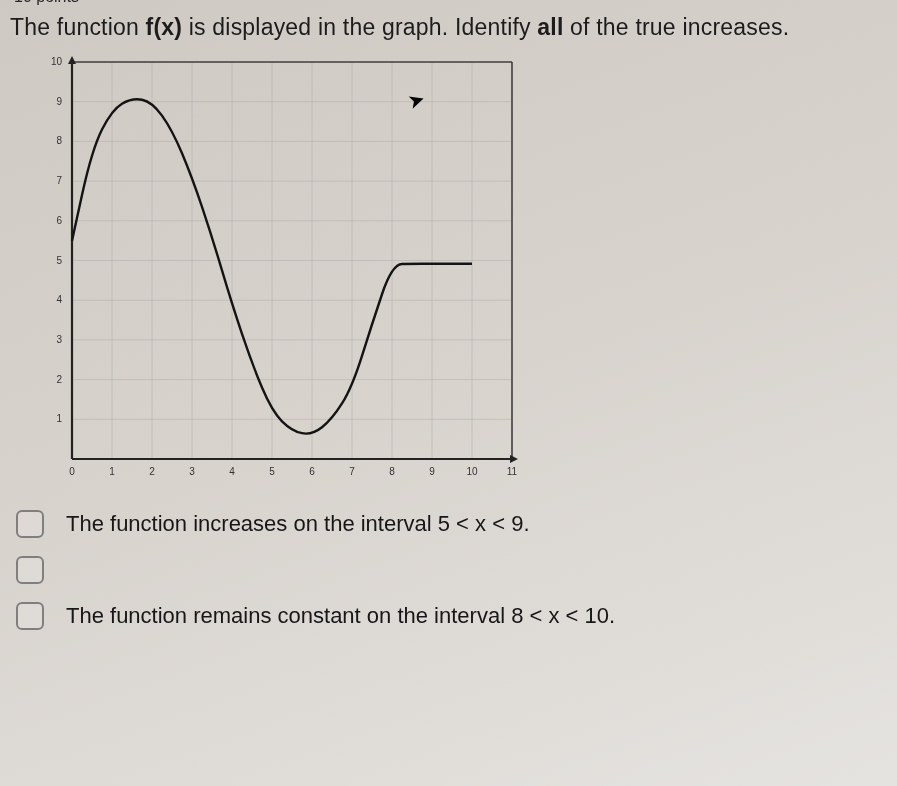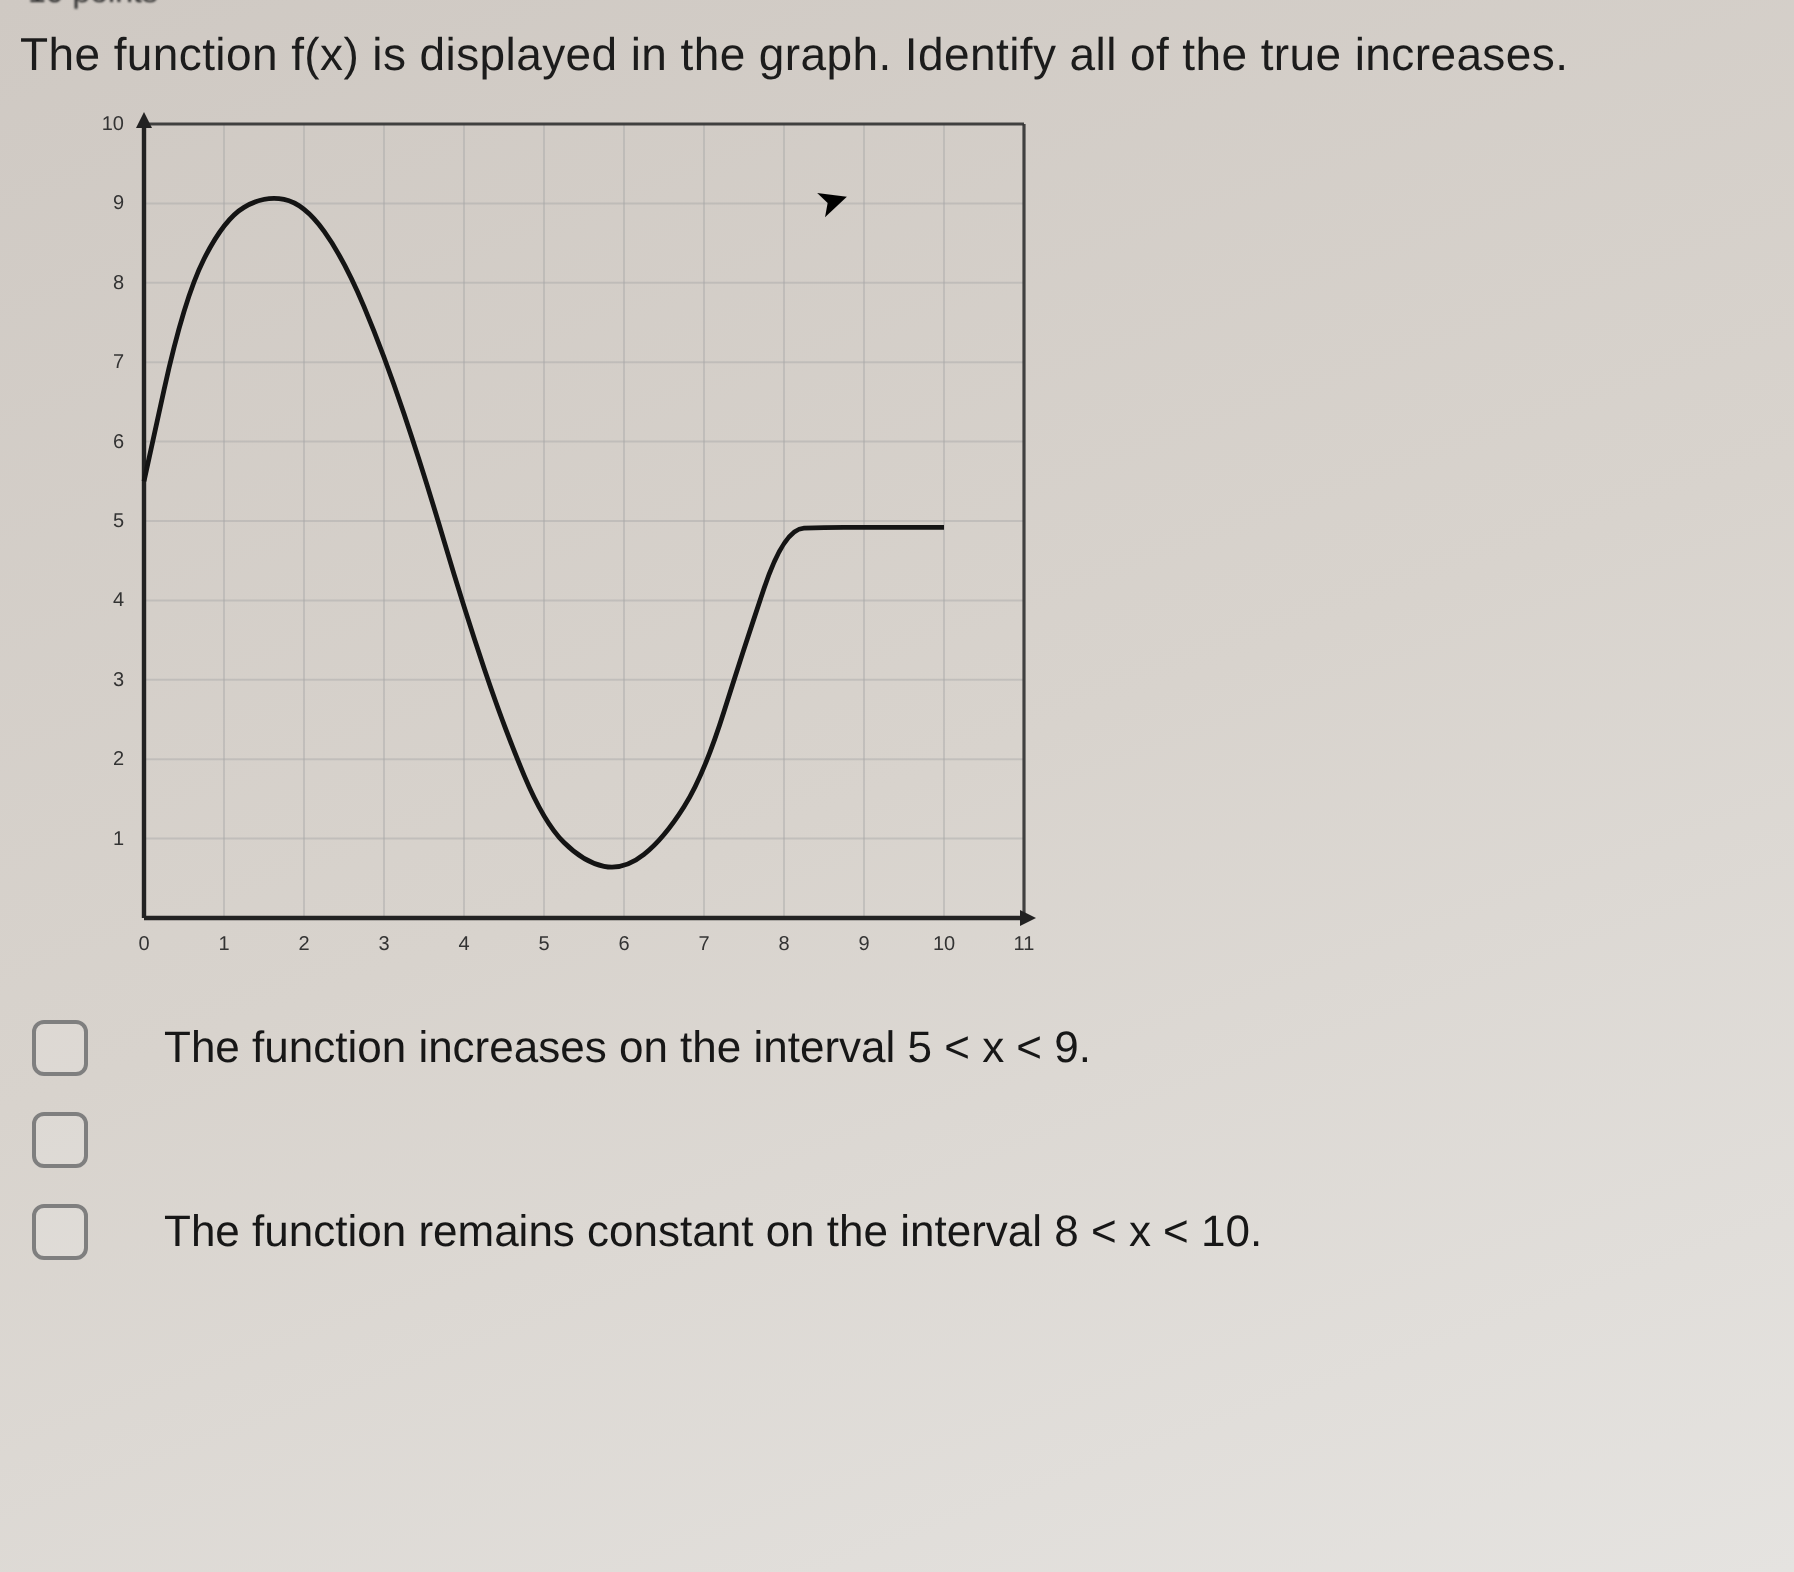--- a/index.html
+++ b/index.html
@@ -17,22 +17,22 @@
     color: #2a2a2a; font-size: 16px;
     filter: blur(0.6px);
   }
   .question {
     position: absolute;
     top: 14px; left: 10px; right: 10px;
     font-size: 23px;
     color: #1c1c1c;
     letter-spacing: 0.2px;
   }
-  .question .fx { font-weight: normal; }
-  .question .all { font-weight: normal; }
+  .question .fx { font-weight: bold; }
+  .question .all { font-weight: bold; }
   .graph-wrap {
     position: absolute;
     top: 54px; left: 22px;
     width: 500px; height: 440px;
   }
   svg.chart { width: 100%; height: 100%; display:block; }
   .grid line { stroke: #8d8d8d; stroke-width: 1; opacity:0.55; }
   .grid .minor { stroke: #a8a8a8; opacity:0.45; }
   .grid .outer { stroke:#333; stroke-width:1.6; opacity:0.9; }
   .axis line { stroke:#222; stroke-width:2.2; }
@@ -40,21 +40,21 @@
   .ytick text { font-size:10px; fill:#333; }
   .curve { stroke:#141414; stroke-width:2.4; fill:none; }
   .arrow { fill:#222; }
   .answers {
     position: absolute;
     top: 510px; left: 16px; right: 20px;
   }
   .answer-row {
     display: flex;
     align-items: center;
-    gap: 38px;
+    gap: 22px;
     margin-bottom: 18px;
   }
   .chk {
     width: 28px; height: 28px;
     border: 2px solid #7f7f7f;
     border-radius: 6px;
     background: rgba(255,255,255,0.15);
     flex: 0 0 auto;
     cursor: pointer;
   }

